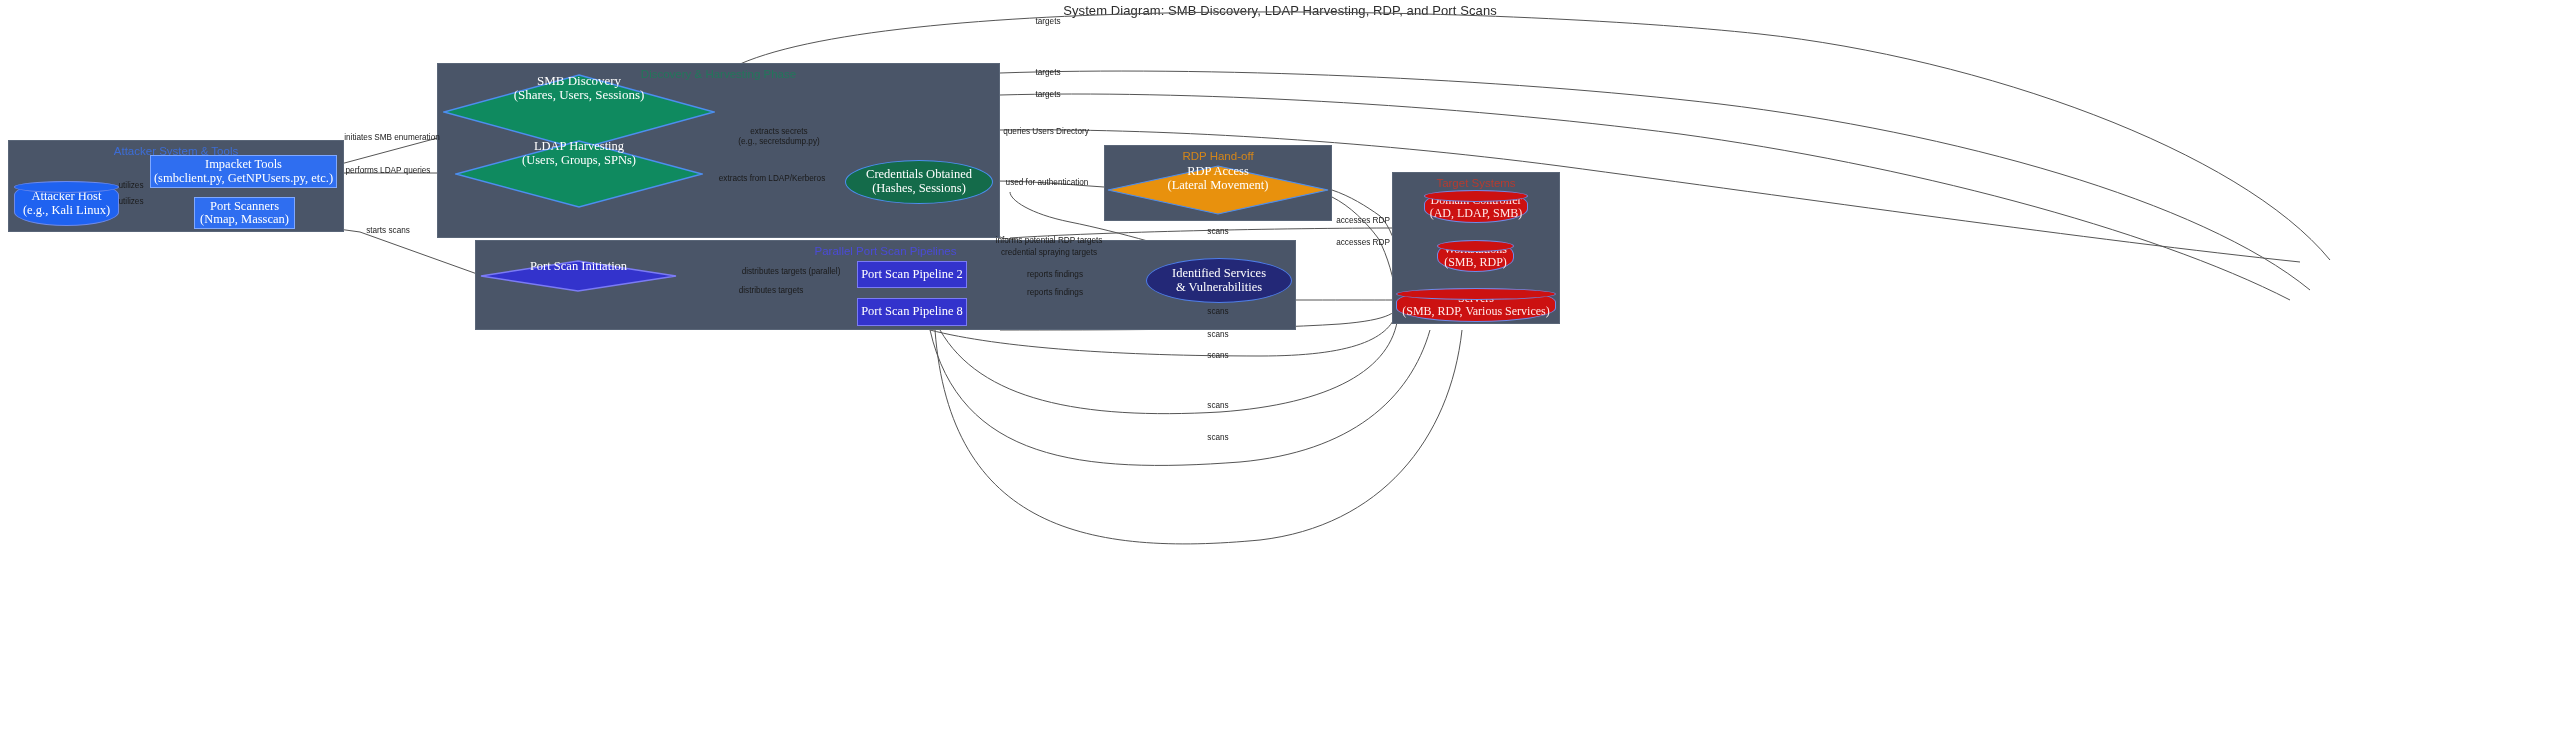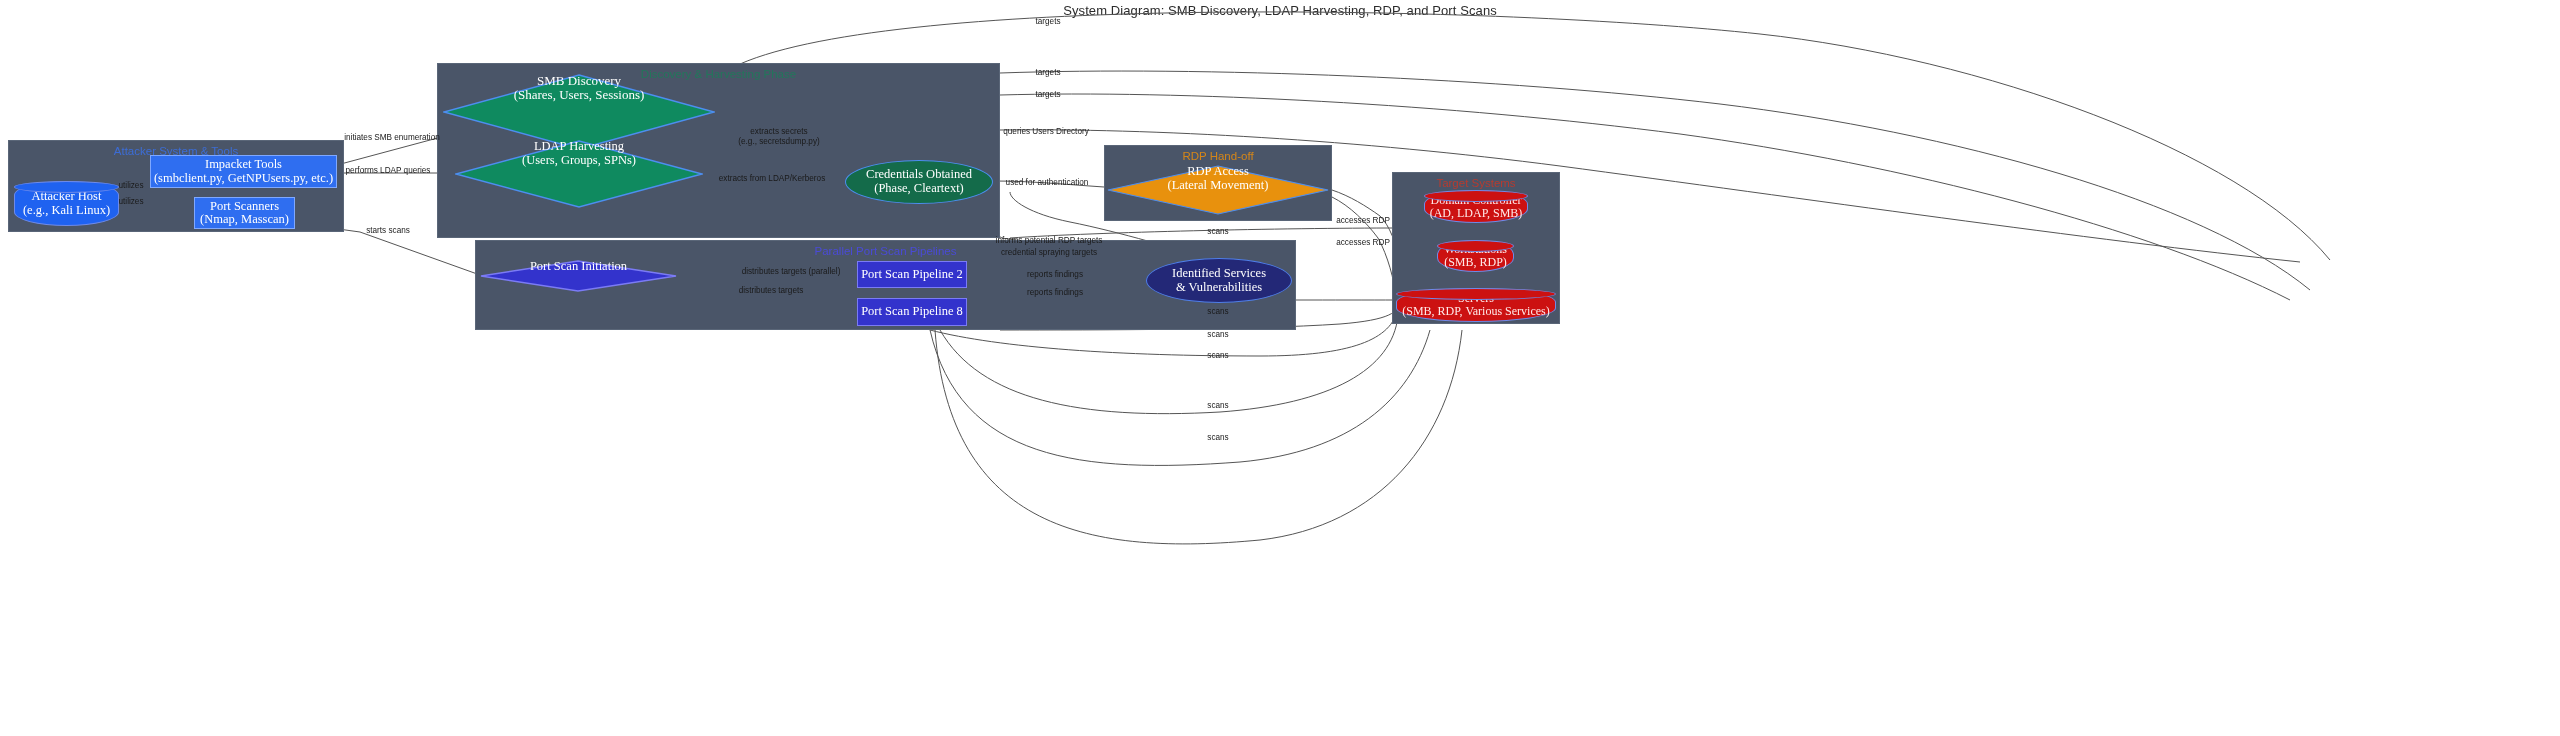--- a/index.html
+++ b/index.html
@@ -251,21 +251,21 @@
       <polygon points="124,1 247,34 124,67 1,34" fill="#0f8a5f" stroke="#4d8ef0" stroke-width="1.4"></polygon>
     </svg>
     <div class="dtext" style="font-size:12.5px;">
       <span>LDAP Harvesting
 (Users, Groups, SPNs)</span>
     </div>
   </div>
 
   <div class="node-ellipse green" style="left:845px; top:160px; width:148px; height:44px; font-size:12.5px;">
     <span>Credentials Obtained
-(Phase, Cleartext)</span>
+(Hashes, Sessions)</span>
   </div>
 
   <div class="cluster" id="cluster-pipelines">
     <div class="cluster-label label-pipelines">Parallel Port Scan Pipelines</div>
   </div>
 
   <div class="node-diamond" style="left:480px; top:260px; width:197px; height:32px;">
     <svg width="197" height="32" viewBox="0 0 197 32">
       <polygon points="98,1 196,16 98,31 1,16" fill="#3333cc" stroke="#7b7bf5" stroke-width="1.4"></polygon>
     </svg>

